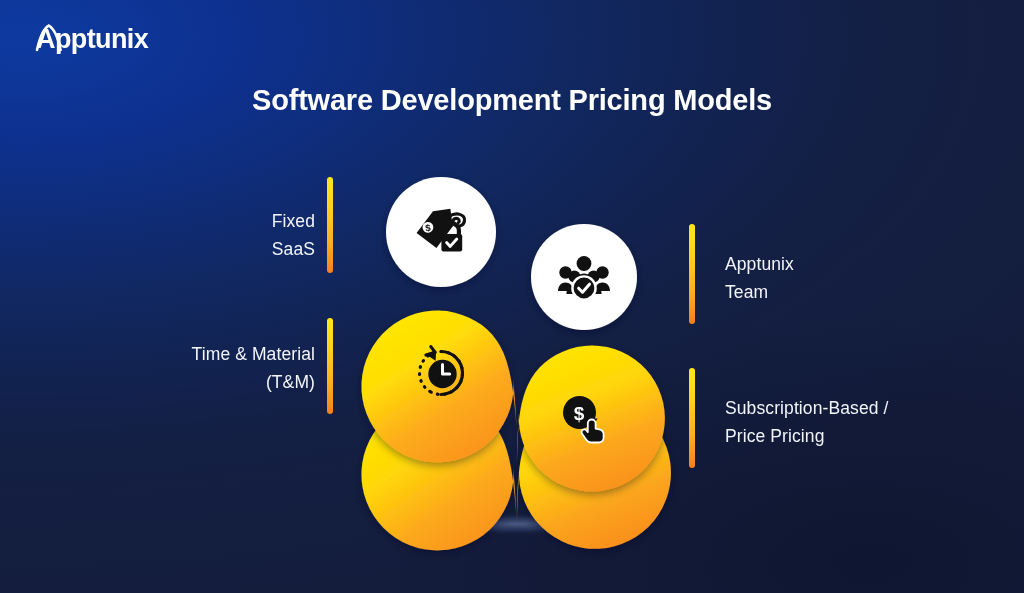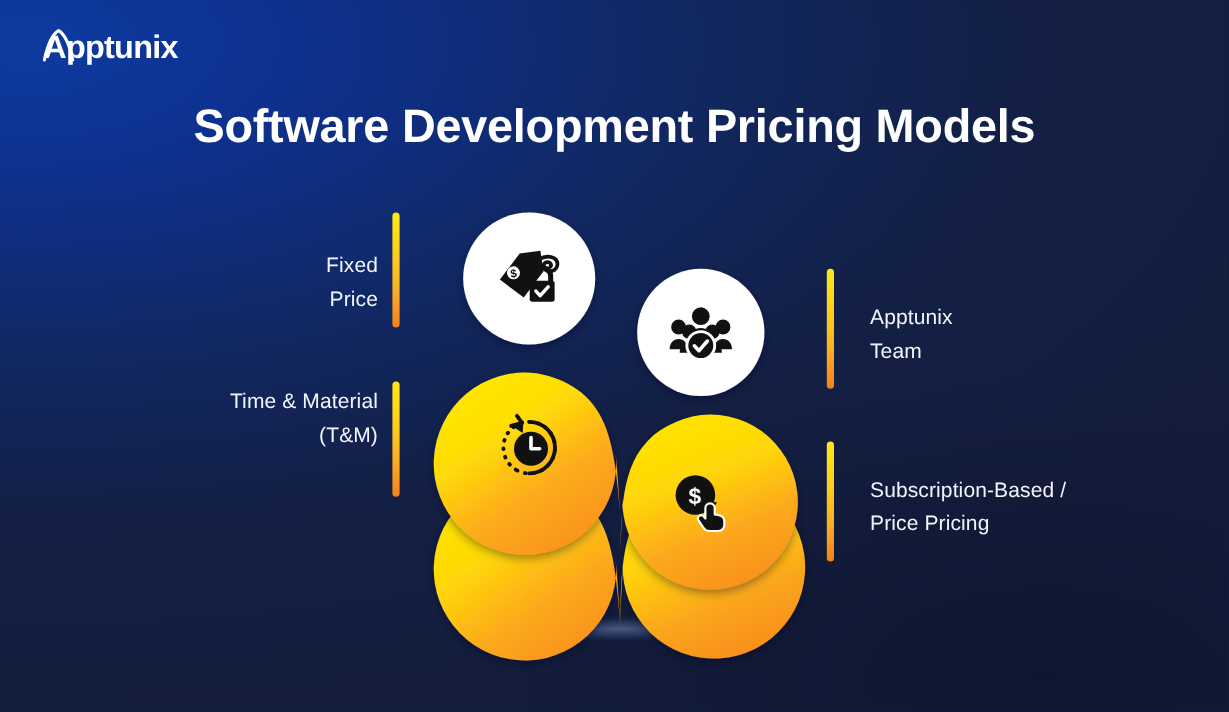--- a/index.html
+++ b/index.html
@@ -34,36 +34,36 @@
   .logo-text{
     font-size:27px; font-weight:bold; color:#ffffff;
     letter-spacing:-0.6px; line-height:1;
     padding-left:4px;
   }
 
   
   .title{
     position:absolute; top:84px; left:0; width:1024px;
     text-align:center; z-index:6;
-    color:#ffffff; font-size:39px; font-weight:bold;
+    color:#ffffff; font-size:29px; font-weight:bold;
     letter-spacing:-0.2px;
   }
 
   
   .label{
     position:absolute; z-index:6;
     color:#f2f5fb; font-size:17.5px; line-height:28px;
     font-weight:400; letter-spacing:.1px;
     white-space:pre-line;
   }
   .label.left{ text-align:right; }
   .label.right{ text-align:left; }
 
   #label-fixed-price  { right:709px; top:207px; width:260px; }
-  #label-time-material{ right:709px; top:320px; width:300px; }
+  #label-time-material{ right:709px; top:340px; width:300px; }
   #label-dedicated    { left:725px;  top:250px; width:270px; }
   #label-subscription { left:725px;  top:394px; width:280px; }
 
   
   .bar{
     position:absolute; width:6px; border-radius:3px; z-index:6;
     background:linear-gradient(180deg,#ffe81a 0%,#ffd21a 32%,#fcae24 68%,#f4801e 100%);
   }
   #bar-fixed-price   { left:327px; top:177px; height:96px; }
   #bar-time-material { left:327px; top:318px; height:96px; }
@@ -88,21 +88,21 @@
   </div>
 
   <div class="title">Software Development Pricing Models</div>
 
   <div class="bar" id="bar-fixed-price"></div>
   <div class="bar" id="bar-time-material"></div>
   <div class="bar" id="bar-dedicated"></div>
   <div class="bar" id="bar-subscription"></div>
 
   <div class="label left" id="label-fixed-price">Fixed
-Price</div>
+SaaS</div>
   <div class="label right" id="label-dedicated">Apptunix
 Team</div>
   <div class="label left" id="label-time-material">Time &amp; Material
 (T&amp;M)</div>
   <div class="label right" id="label-subscription">Subscription-Based /
 Price Pricing</div>
 
   <svg id="tree" width="1024" height="593" viewBox="0 0 1024 593" aria-hidden="true">
     <defs>
       <linearGradient id="gpetal1" x1="0.18" y1="0" x2="0.85" y2="1">

